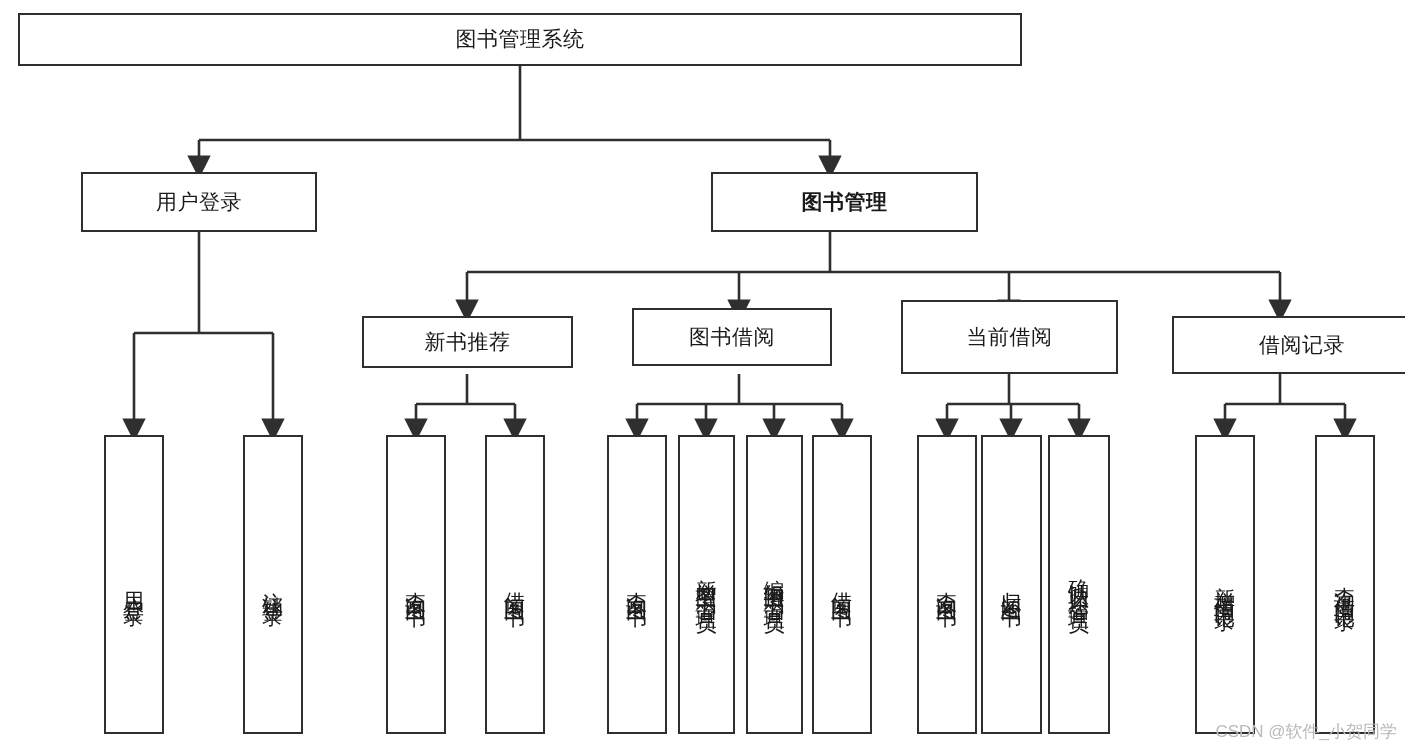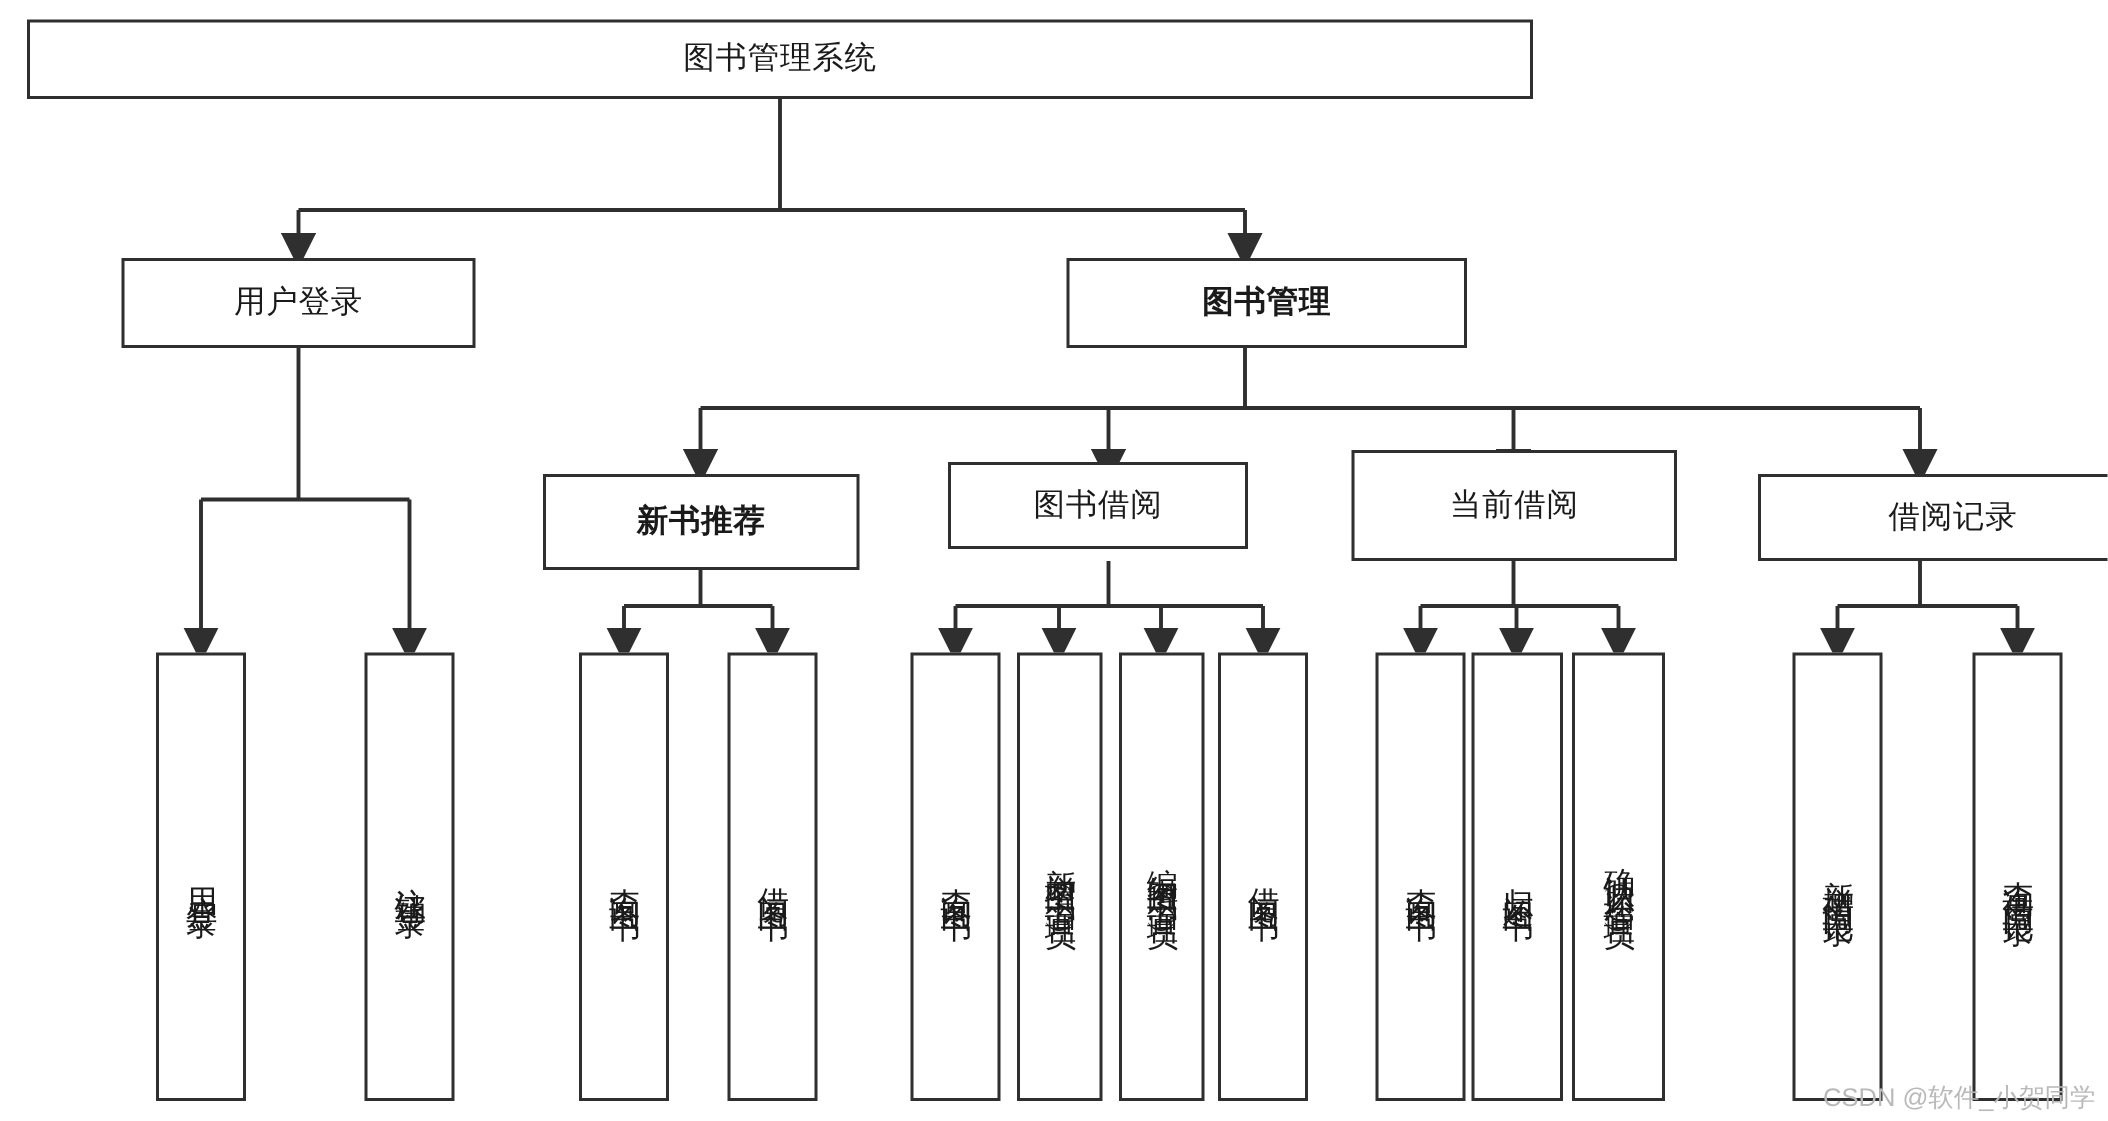--- a/index.html
+++ b/index.html
@@ -143,21 +143,21 @@
     <span class="node-label">图书管理系统</span>
   </div>
 
   <div class="node horizontal" style="left:81px; top:172px; width:236px; height:60px;">
     <span class="node-label">用户登录</span>
   </div>
   <div class="node horizontal" style="left:711px; top:172px; width:267px; height:60px;font-weight:bold;">
     <span class="node-label">图书管理</span>
   </div>
 
-  <div class="node horizontal" style="left:362px; top:316px; width:211px; height:64px;font-weight:bold;">
+  <div class="node horizontal" style="left:362px; top:316px; width:211px; height:52px;">
     <span class="node-label">新书推荐</span>
   </div>
   <div class="node horizontal" style="left:632px; top:308px; width:200px; height:58px;">
     <span class="node-label">图书借阅</span>
   </div>
   <div class="node horizontal" style="left:901px; top:300px; width:217px; height:74px;">
     <span class="node-label">当前借阅</span>
   </div>
   <div class="node horizontal" style="left:1172px; top:316px; width:260px; height:58px;">
     <span class="node-label">借阅记录</span>

